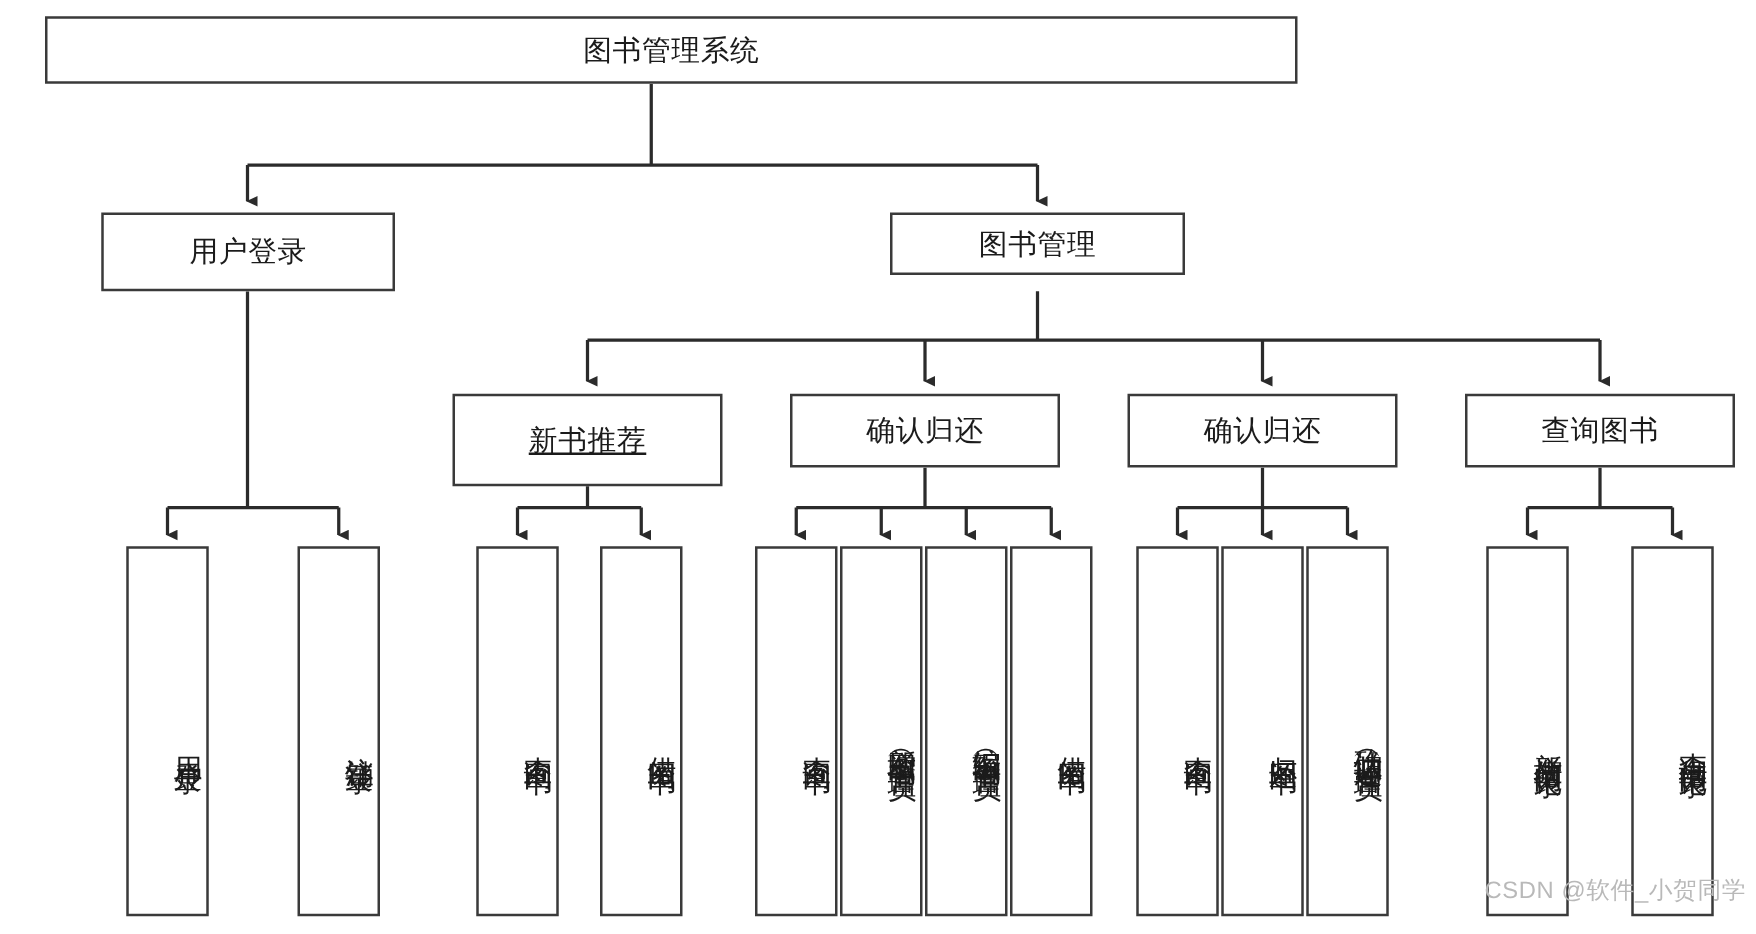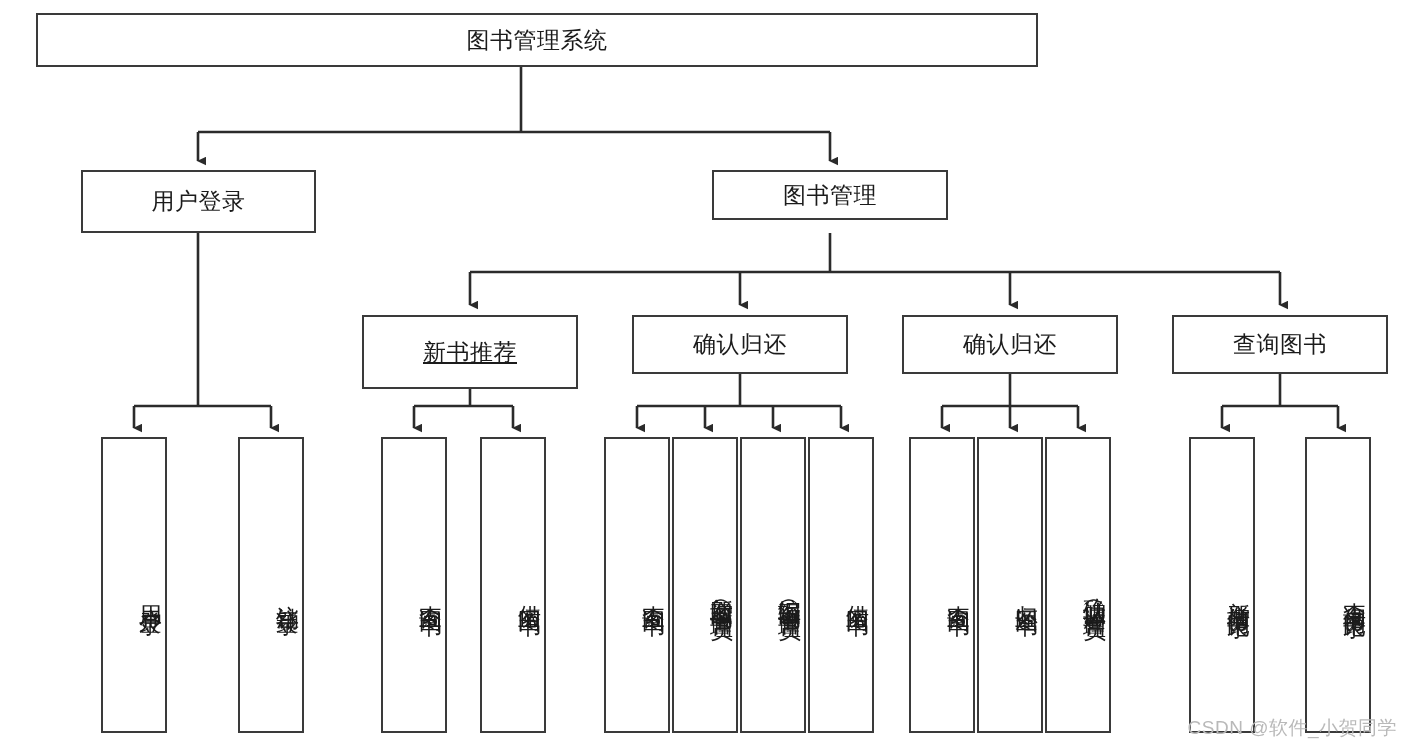--- a/index.html
+++ b/index.html
@@ -51,21 +51,21 @@
     letter-spacing: 3px;
   }
   .node.vert .nlabel {
     writing-mode: vertical-rl;
     text-orientation: upright;
     display: block;
   }
   .watermark {
     position: absolute;
     right: 8px;
-    bottom: 6px;
+    bottom: 22px;
     font-size: 19px;
     color: #b9b9b9;
     white-space: nowrap;
     letter-spacing: 0.5px;
     margin-top: 20px;
   }
 </style>
 </head>
 <body>
 

